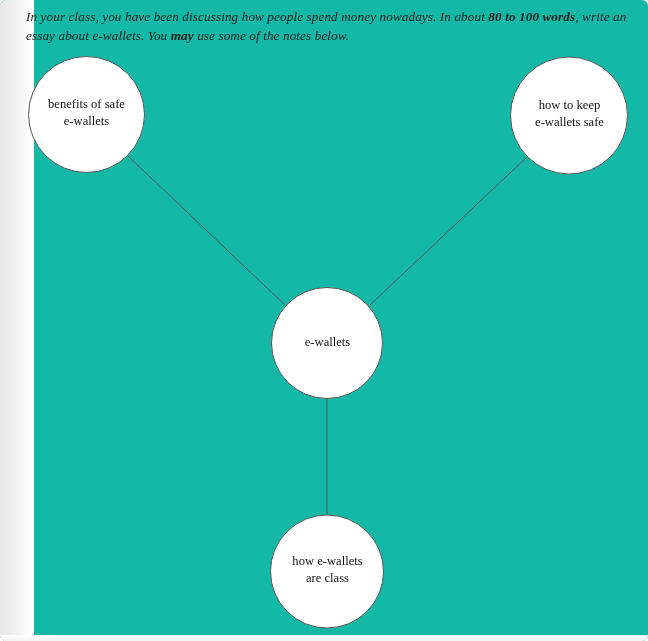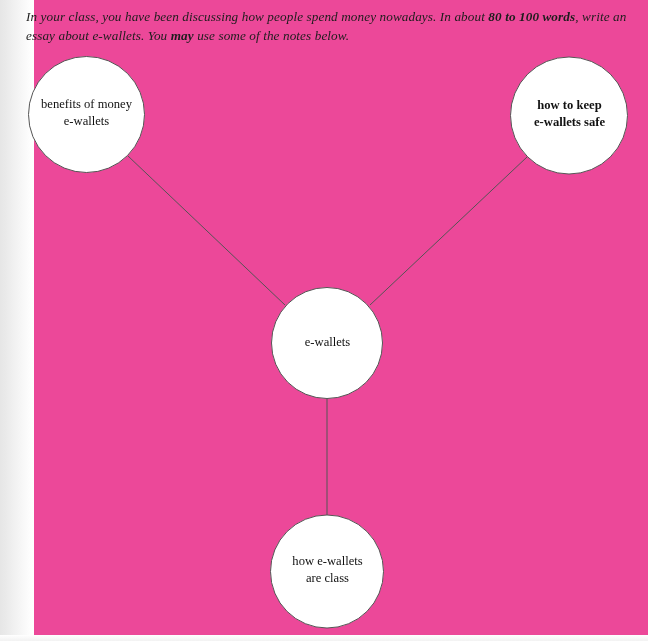--- a/index.html
+++ b/index.html
@@ -11,22 +11,23 @@
     width: 648px;
     height: 641px;
     background: #ffffff;
     font-family: "Liberation Serif", "DejaVu Serif", serif;
     overflow: hidden;
   }
   #page {
     position: relative;
     width: 648px;
     height: 641px;
-    background: #ec4899;
+    background: #14b8a6;
     overflow: hidden;
+    border-radius: 6px;
   }
   
   #page-shadow-left {
     position: absolute;
     left: 0;
     top: 0;
     width: 34px;
     height: 641px;
     background: linear-gradient(to right,
         #e6e6e6 0%,
@@ -80,21 +81,20 @@
   }
   #label-benefits {
     left: 28px;
     top: 96px;
     width: 117px;
   }
   #label-safe {
     left: 510px;
     top: 97px;
     width: 119px;
-    font-weight: bold;
   }
   #label-center {
     left: 272px;
     top: 334px;
     width: 111px;
   }
   #label-used {
     left: 270px;
     top: 553px;
     width: 115px;
@@ -119,21 +119,21 @@
       <line x1="327" y1="398" x2="327" y2="515"></line>
     </g>
     <g fill="#ffffff" stroke="#555555" stroke-width="1">
       <circle cx="86.5" cy="114.5" r="58"></circle>
       <circle cx="569" cy="115.5" r="58.5"></circle>
       <circle cx="327" cy="343" r="55.5"></circle>
       <circle cx="327" cy="571.5" r="56.5"></circle>
     </g>
   </svg>
 
-  <div class="node-label" id="label-benefits">benefits of money
+  <div class="node-label" id="label-benefits">benefits of safe
 e-wallets</div>
 
   <div class="node-label" id="label-safe">how to keep
 e-wallets safe</div>
 
   <div class="node-label" id="label-center">e-wallets</div>
 
   <div class="node-label" id="label-used">how e-wallets
 are class</div>
 

